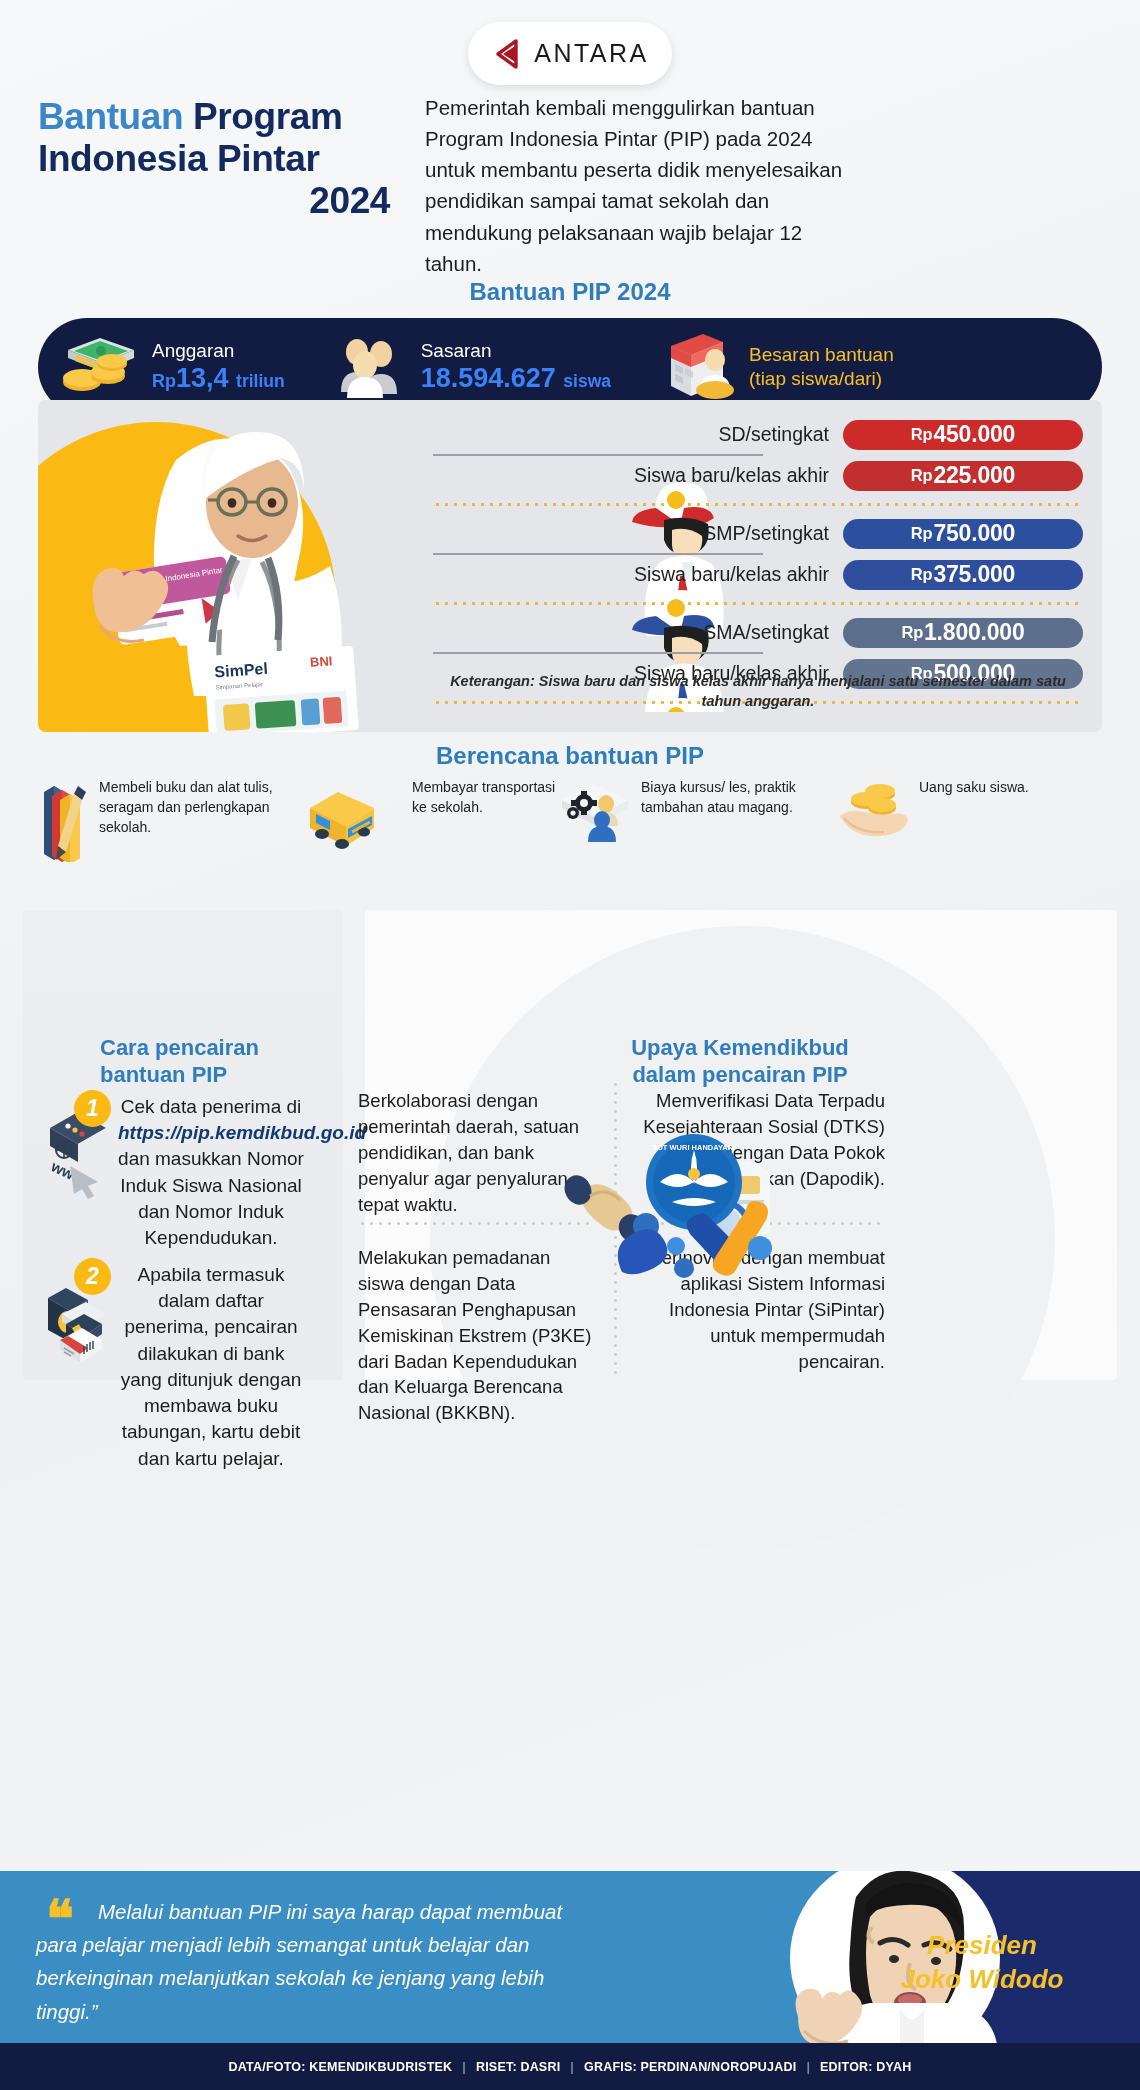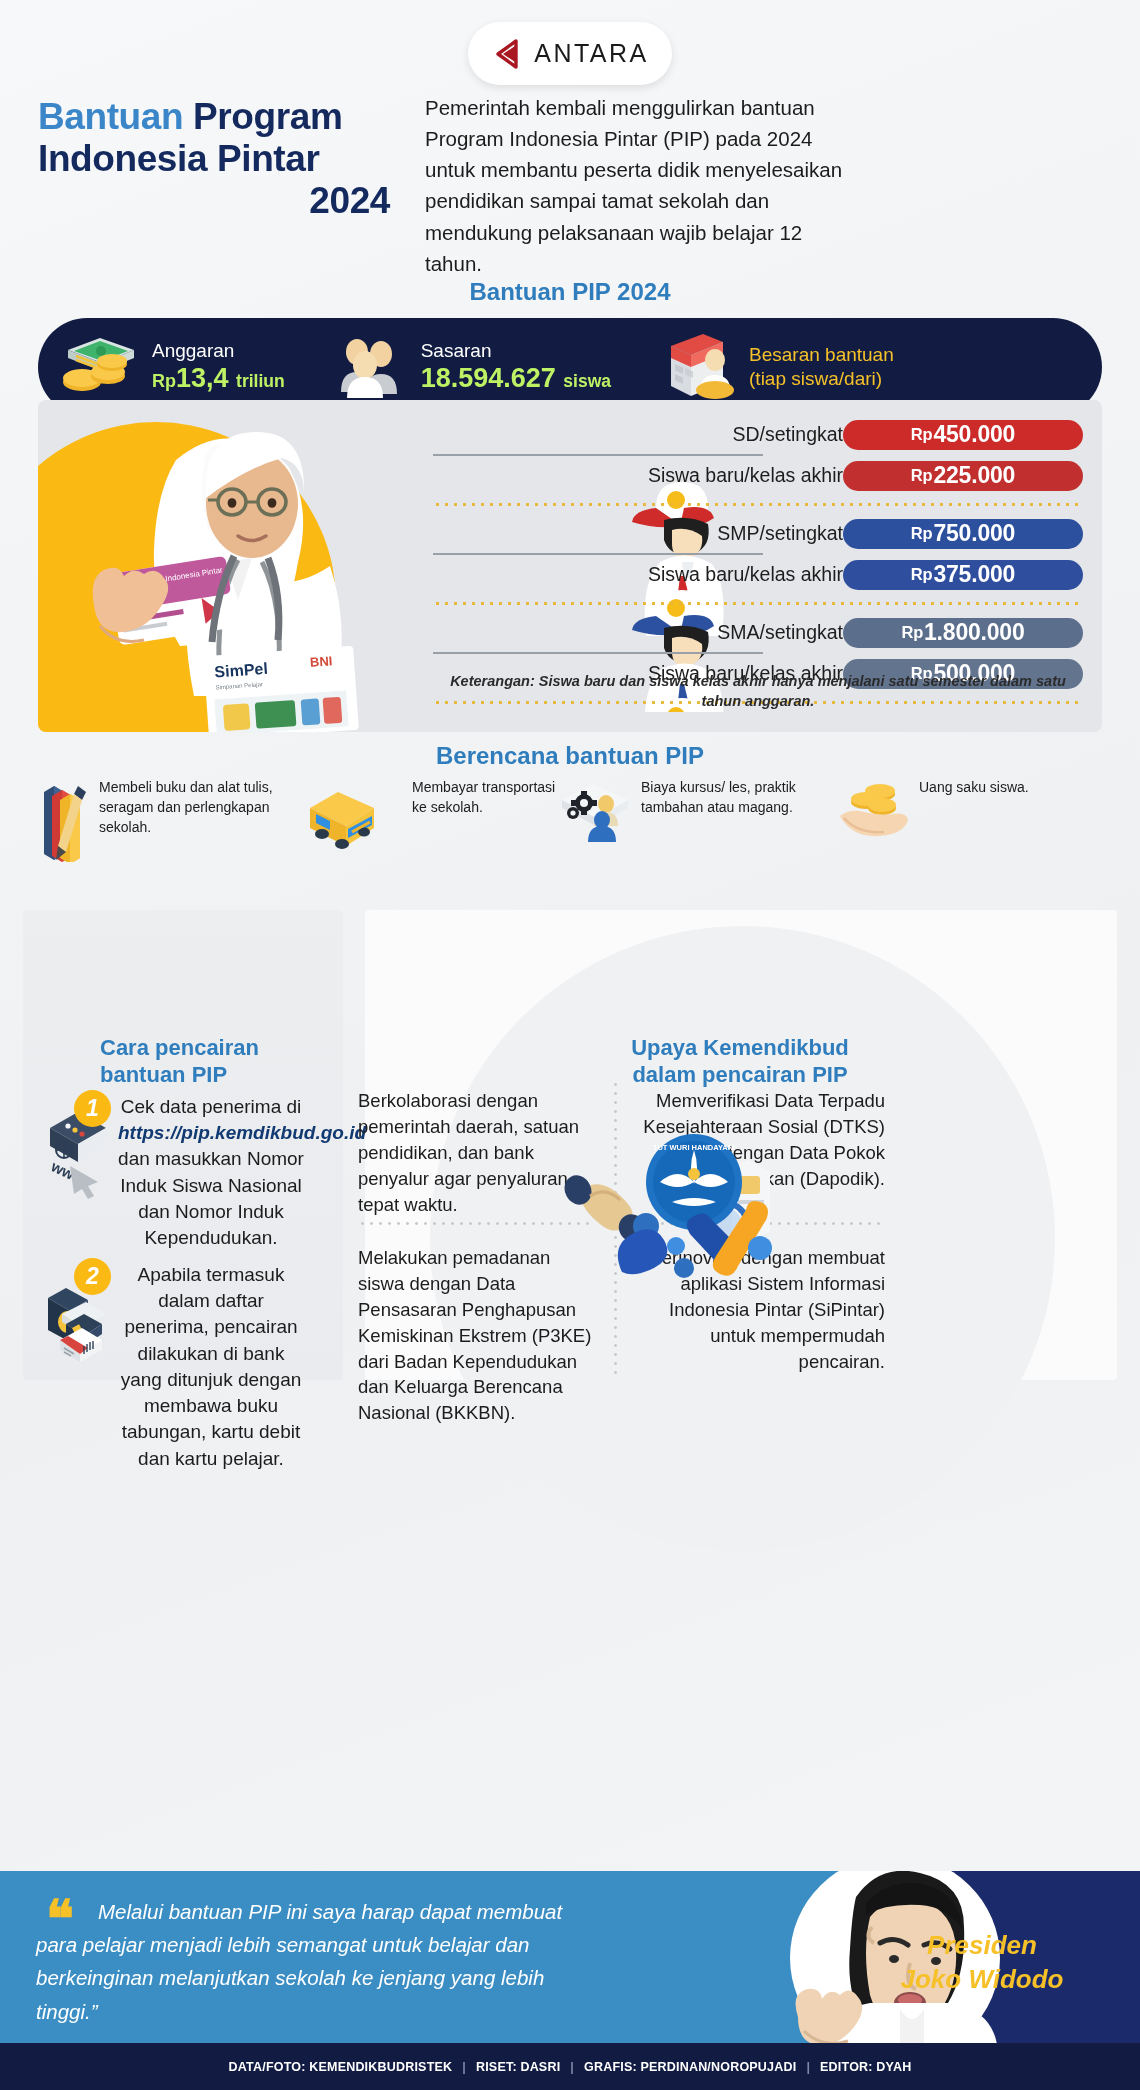--- a/index.html
+++ b/index.html
@@ -33,40 +33,40 @@
   
   .sec-title-a { position:absolute; left:0; top:278px; width:1140px; text-align:center;
       font-size:24px; font-weight:bold; color:#2f7dbd; }
 
   
   .statbar { position:absolute; left:38px; top:318px; width:1064px; height:98px;
       background:#121c43; border-radius:49px; display:flex; align-items:center; }
   .stat { display:flex; align-items:center; gap:10px; }
   .stat .ic { flex:0 0 auto; }
   .stat .lbl { font-size:19px; color:#ffffff; line-height:1.18; }
-  .stat .val { font-size:27px; font-weight:bold; color:#bef264; line-height:1.15;
+  .stat .val { font-size:27px; font-weight:bold; color:#3b82f6; line-height:1.15;
       white-space:nowrap; }
   .stat .val .small { font-size:17.5px; }
   .stat .val .rp { font-size:18px; }
   .stat .lbl-y { font-size:19px; color:#f6c028; line-height:1.26; }
   .stat-1 { margin-left:18px; }
   .stat-2 { margin-left:52px; }
   .stat-3 { margin-left:50px; }
 
   
   .amount-card { position:absolute; left:38px; top:400px; width:1064px; height:332px;
       background:#e4e6e9; border-radius:8px; overflow:hidden; }
   .yellow-circle { position:absolute; left:-62px; top:22px; width:360px; height:360px;
       background:#fbb913; border-radius:50%; }
   .photo { position:absolute; left:18px; top:8px; width:330px; height:324px; }
 
   .rows { position:absolute; left:395px; top:18px; width:650px; }
   .lvl-group { position:relative; }
   .row { display:flex; align-items:center; height:33px; position:relative; }
-  .row .rlabel { flex:1; text-align:right; font-size:19.5px;
+  .row .rlabel { flex:1; text-align:right; padding-right:14px; font-size:19.5px;
       color:#1d1d1d; white-space:nowrap; }
   .pill { width:240px; height:30px; border-radius:15px; display:flex;
       align-items:center; justify-content:center; color:#fff; font-weight:bold;
       font-size:23px; letter-spacing:-0.2px; }
   .pill .rp { font-size:16.5px; padding-right:1px; }
   .pill.red   { background:#cd2a2a; }
   .pill.red2  { background:#c22f2f; }
   .pill.blue  { background:#2c4f9e; }
   .pill.blue2 { background:#2f4f9e; }
   .pill.slate { background:#5b6e8c; }

